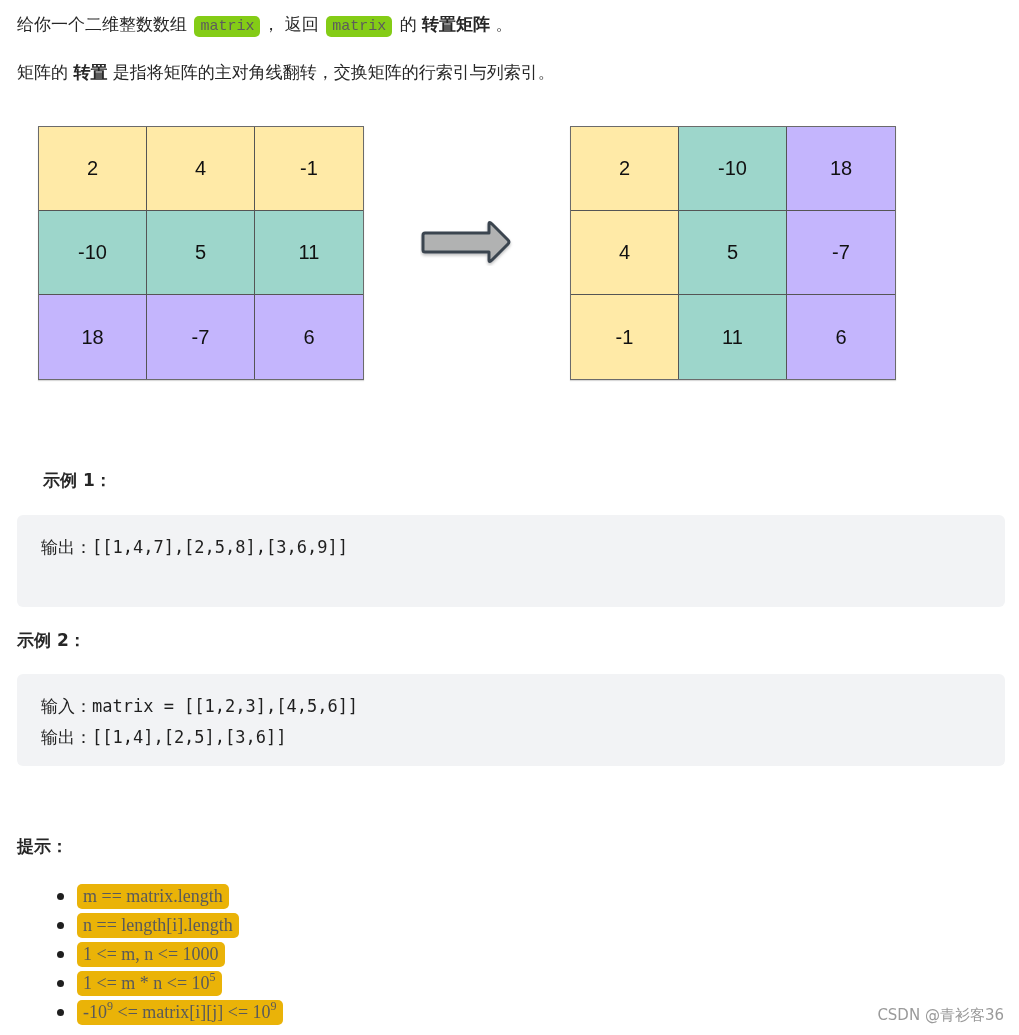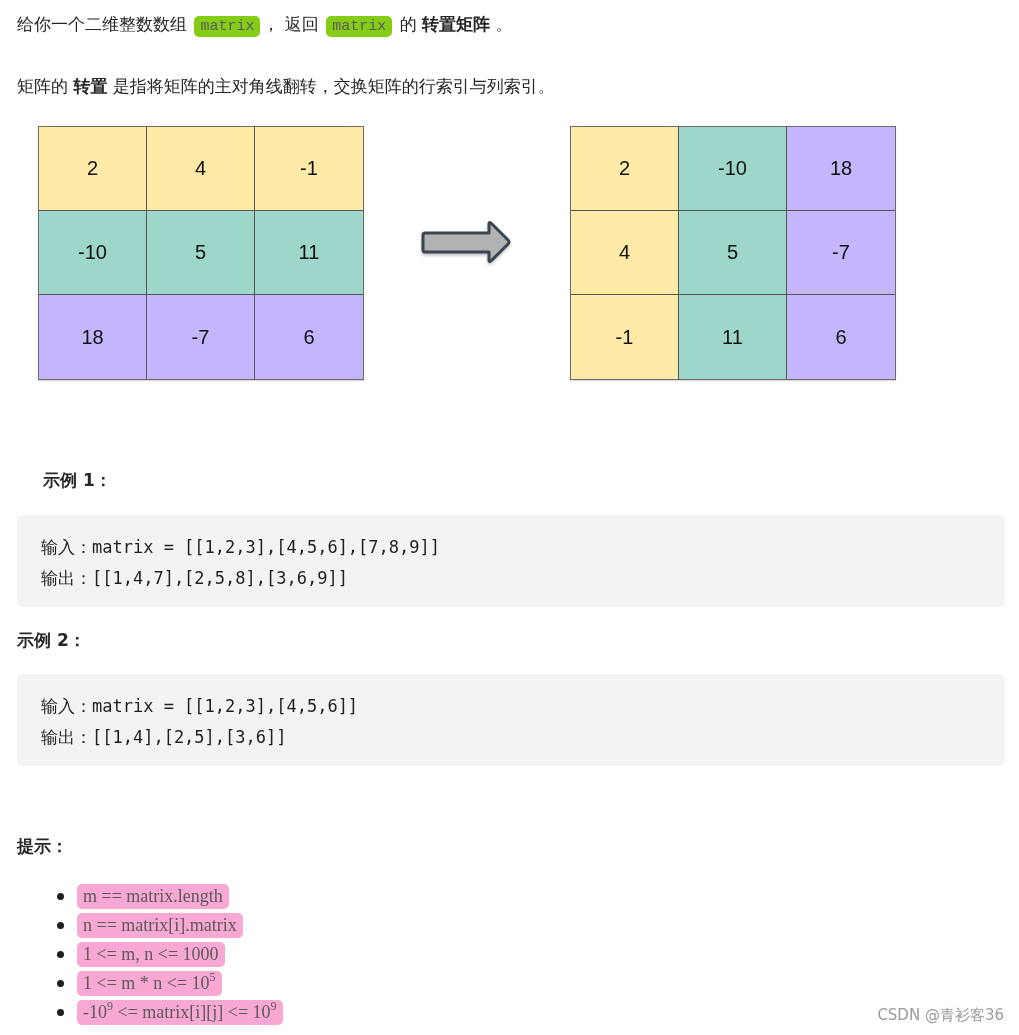--- a/index.html
+++ b/index.html
@@ -3,21 +3,21 @@
 <meta charset="utf-8">
 <style>
   html, body { margin: 0; padding: 0; background: #ffffff; }
   body {
     width: 1019px; height: 1035px; position: relative; overflow: hidden;
     font-family: "DejaVu Sans", "Liberation Sans", sans-serif;
     color: #262626; font-size: 17px;
   }
   .para { position: absolute; left: 17px; margin: 0; line-height: 26px; white-space: nowrap; }
   .p1 { top: 11px; }
-  .p2 { top: 73px; text-align: center; }
+  .p2 { top: 59px; text-align: center; }
   b { font-weight: bold; color: #262626; }
   .inline-code {
     font-family: "Liberation Mono", "DejaVu Sans Mono", monospace;
     font-size: 15px; color: #5c5c5c;
     background: #84cc16; border-radius: 5px;
     padding: 2px 6px; margin: 0 2px;
   }
 
   
   .matrix { position: absolute; top: 126px; display: grid;
@@ -52,21 +52,21 @@
   .cb2 { top: 674px; height: 92px; }
   .codeline { white-space: pre; display: block; }
   .lbl { font-family: "DejaVu Serif", serif; }
 
   .hints { position: absolute; left: 57px; top: 882px; margin: 0; padding: 0; list-style: none; }
   .hints li { position: relative; height: 29px; line-height: 29px; }
   .bullet { position: absolute; left: 0; top: 11px; width: 7px; height: 7px; border-radius: 50%; background: #1f1f1f; }
   .hint-code {
     position: absolute; left: 20px; top: 2px; white-space: nowrap;
     font-family: "Liberation Serif", "DejaVu Serif", serif; font-size: 18px; color: #5a5a5a;
-    background: #f9a8d4; border-radius: 5px; padding: 0 6px; line-height: 25px;
+    background: #eab308; border-radius: 5px; padding: 0 6px; line-height: 25px;
   }
   sup { font-size: 12px; vertical-align: 8px; line-height: 0; }
 
   .watermark { position: absolute; right: 15px; top: 1006px; font-family: "DejaVu Sans", sans-serif;
     font-size: 15px; color: #9a9a9a; white-space: nowrap; }
 </style>
 </head>
 <body>
 
 <p class="para p1"><span>给你一个二维整数数组</span> <code class="inline-code">matrix</code><span>， 返回</span> <code class="inline-code">matrix</code> <span>的</span> <b>转置矩阵</b> <span>。</span></p>
@@ -101,39 +101,38 @@
   <div class="cell y">4</div>
   <div class="cell t">5</div>
   <div class="cell r c2">-7</div>
   <div class="cell y r2">-1</div>
   <div class="cell t r2">11</div>
   <div class="cell r r2 c2">6</div>
 </div>
 
 <h4 class="heading h1">示例 1：</h4>
 <div class="codeblock cb1">
-  <span class="codeline"><span class="lbl">输入：</span><span>matrix = [[1,2,3],[4,5,6],[7,8,9]]</span></span>
   <span class="codeline"><span class="lbl">输出：</span><span>[[1,4,7],[2,5,8],[3,6,9]]</span></span>
 </div>
 
 <h4 class="heading h2">示例 2：</h4>
 <div class="codeblock cb2">
   <span class="codeline"><span class="lbl">输入：</span><span>matrix = [[1,2,3],[4,5,6]]</span></span>
   <span class="codeline"><span class="lbl">输出：</span><span>[[1,4],[2,5],[3,6]]</span></span>
 </div>
 
 <h4 class="heading h3">提示：</h4>
 <ul class="hints">
   <li>
     <span class="bullet"></span>
     <code class="hint-code">m == matrix.length</code>
   </li>
   <li>
     <span class="bullet"></span>
-    <code class="hint-code">n == matrix[i].matrix</code>
+    <code class="hint-code">n == length[i].length</code>
   </li>
   <li>
     <span class="bullet"></span>
     <code class="hint-code">1 &lt;= m, n &lt;= 1000</code>
   </li>
   <li>
     <span class="bullet"></span>
     <code class="hint-code"><span>1 &lt;= m * n &lt;= 10</span><sup>5</sup></code>
   </li>
   <li>

